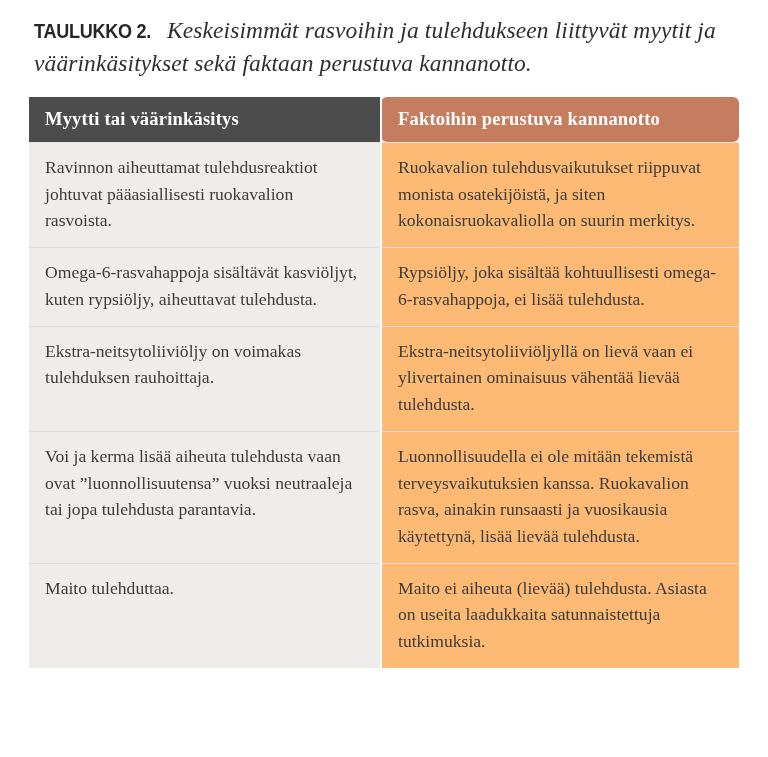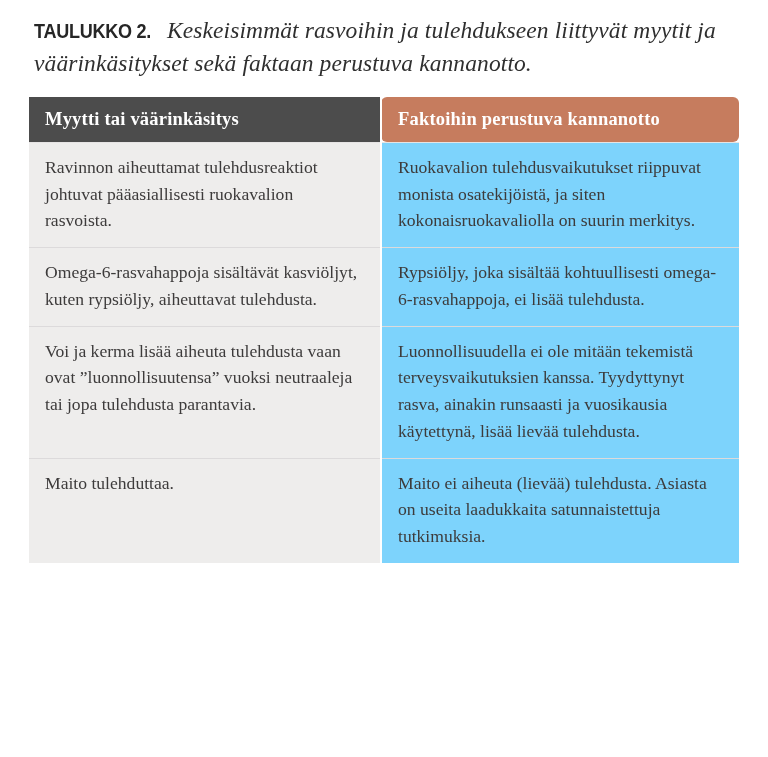--- a/index.html
+++ b/index.html
@@ -82,21 +82,21 @@
     vertical-align: top;
     color: #3c3a3a;
     border-bottom: 1px solid #dcdadb;
   }
   td.cell-myth {
     background: #eeedec;
     border-right: 2px solid #ffffff;
     color: #3d3b3b;
   }
   td.cell-fact {
-    background: #7dd3fc;
+    background: #fdba74;
     color: #3d3b3b;
   }
   tbody tr:last-child td {
     border-bottom: none;
   }
   tbody tr:first-child td {
     border-top: 1px solid #e6e4e4;
   }
 </style>
 </head>
@@ -121,22 +121,26 @@
     <tbody>
       <tr>
         <td class="cell-myth">Ravinnon aiheuttamat tulehdusreaktiot johtuvat pääasiallisesti ruokavalion rasvoista.</td>
         <td class="cell-fact">Ruokavalion tulehdusvaikutukset riippuvat monista osatekijöistä, ja siten kokonaisruokavaliolla on suurin merkitys.</td>
       </tr>
       <tr>
         <td class="cell-myth">Omega-6-rasvahappoja sisältävät kasviöljyt, kuten rypsiöljy, aiheuttavat tulehdusta.</td>
         <td class="cell-fact">Rypsiöljy, joka sisältää kohtuullisesti omega-6-rasvahappoja, ei lisää tulehdusta.</td>
       </tr>
       <tr>
+        <td class="cell-myth">Ekstra-neitsytoliiviöljy on voimakas tulehduksen rauhoittaja.</td>
+        <td class="cell-fact">Ekstra-neitsytoliiviöljyllä on lievä vaan ei ylivertainen ominaisuus vähentää lievää tulehdusta.</td>
+      </tr>
+      <tr>
         <td class="cell-myth">Voi ja kerma lisää aiheuta tulehdusta vaan ovat ”luonnollisuutensa” vuoksi neutraaleja tai jopa tulehdusta parantavia.</td>
-        <td class="cell-fact">Luonnollisuudella ei ole mitään tekemistä terveysvaikutuksien kanssa. Tyydyttynyt rasva, ainakin runsaasti ja vuosikausia käytettynä, lisää lievää tulehdusta.</td>
+        <td class="cell-fact">Luonnollisuudella ei ole mitään tekemistä terveysvaikutuksien kanssa. Ruokavalion rasva, ainakin runsaasti ja vuosikausia käytettynä, lisää lievää tulehdusta.</td>
       </tr>
       <tr>
         <td class="cell-myth">Maito tulehduttaa.</td>
         <td class="cell-fact">Maito ei aiheuta (lievää) tulehdusta. Asiasta on useita laadukkaita satunnaistettuja tutkimuksia.</td>
       </tr>
     </tbody>
   </table>
 </div>
 
 </body></html>

